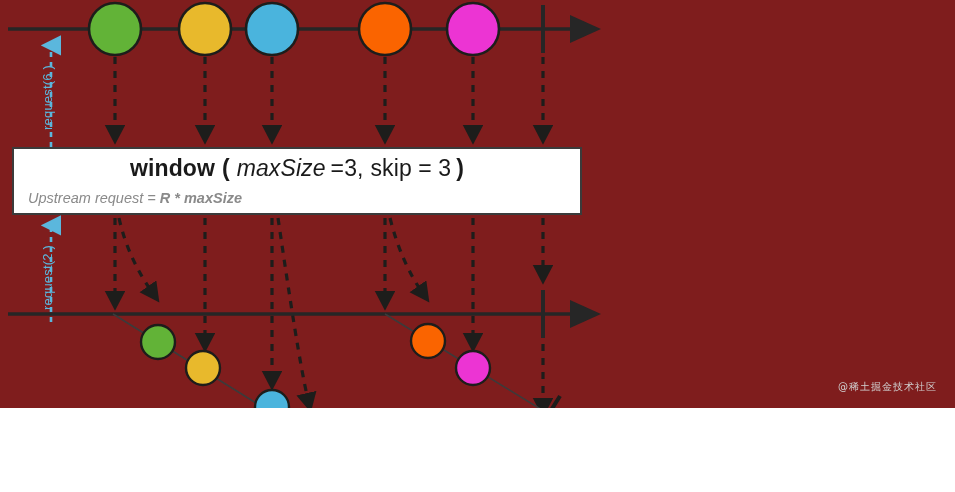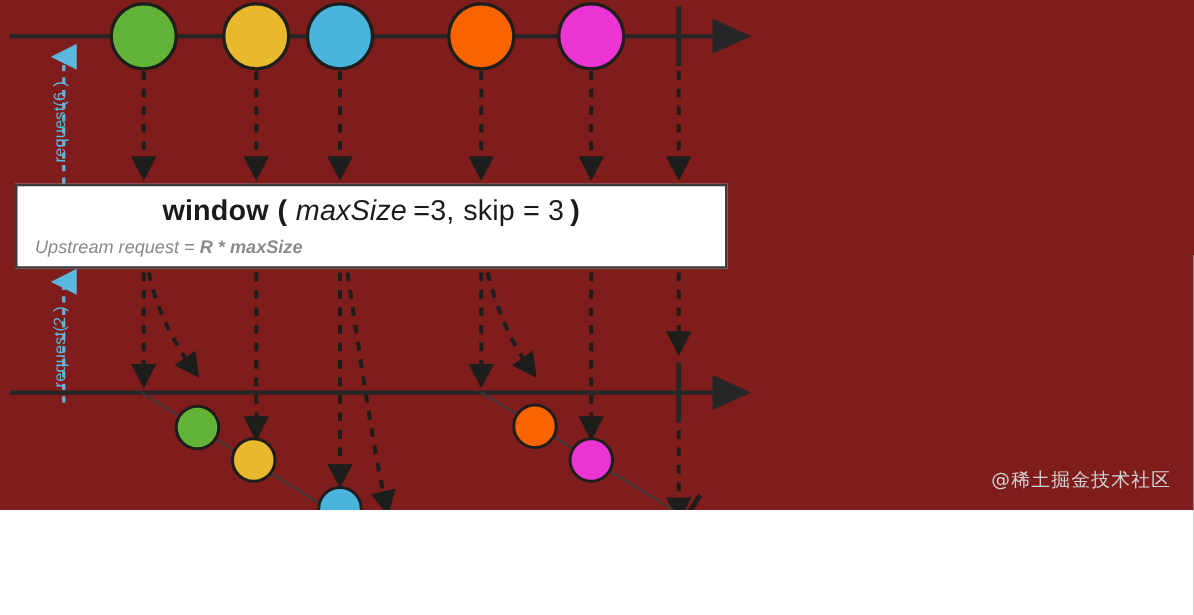--- a/index.html
+++ b/index.html
@@ -72,21 +72,21 @@
     letter-spacing: .2px;
   }
   #req-label-6 { left: 40px; top: 130px; }
   #req-label-2 { left: 40px; top: 310px; }
 
   
   .watermark {
     position: absolute;
     right: 18px;
     bottom: 14px;
-    font-size: 15px;
+    font-size: 10px;
     color: #d2d2d2;
     letter-spacing: 1px;
     white-space: nowrap;
     font-family: "DejaVu Sans", sans-serif;
   }
 </style>
 </head>
 <body>
 
 <div id="stage">

